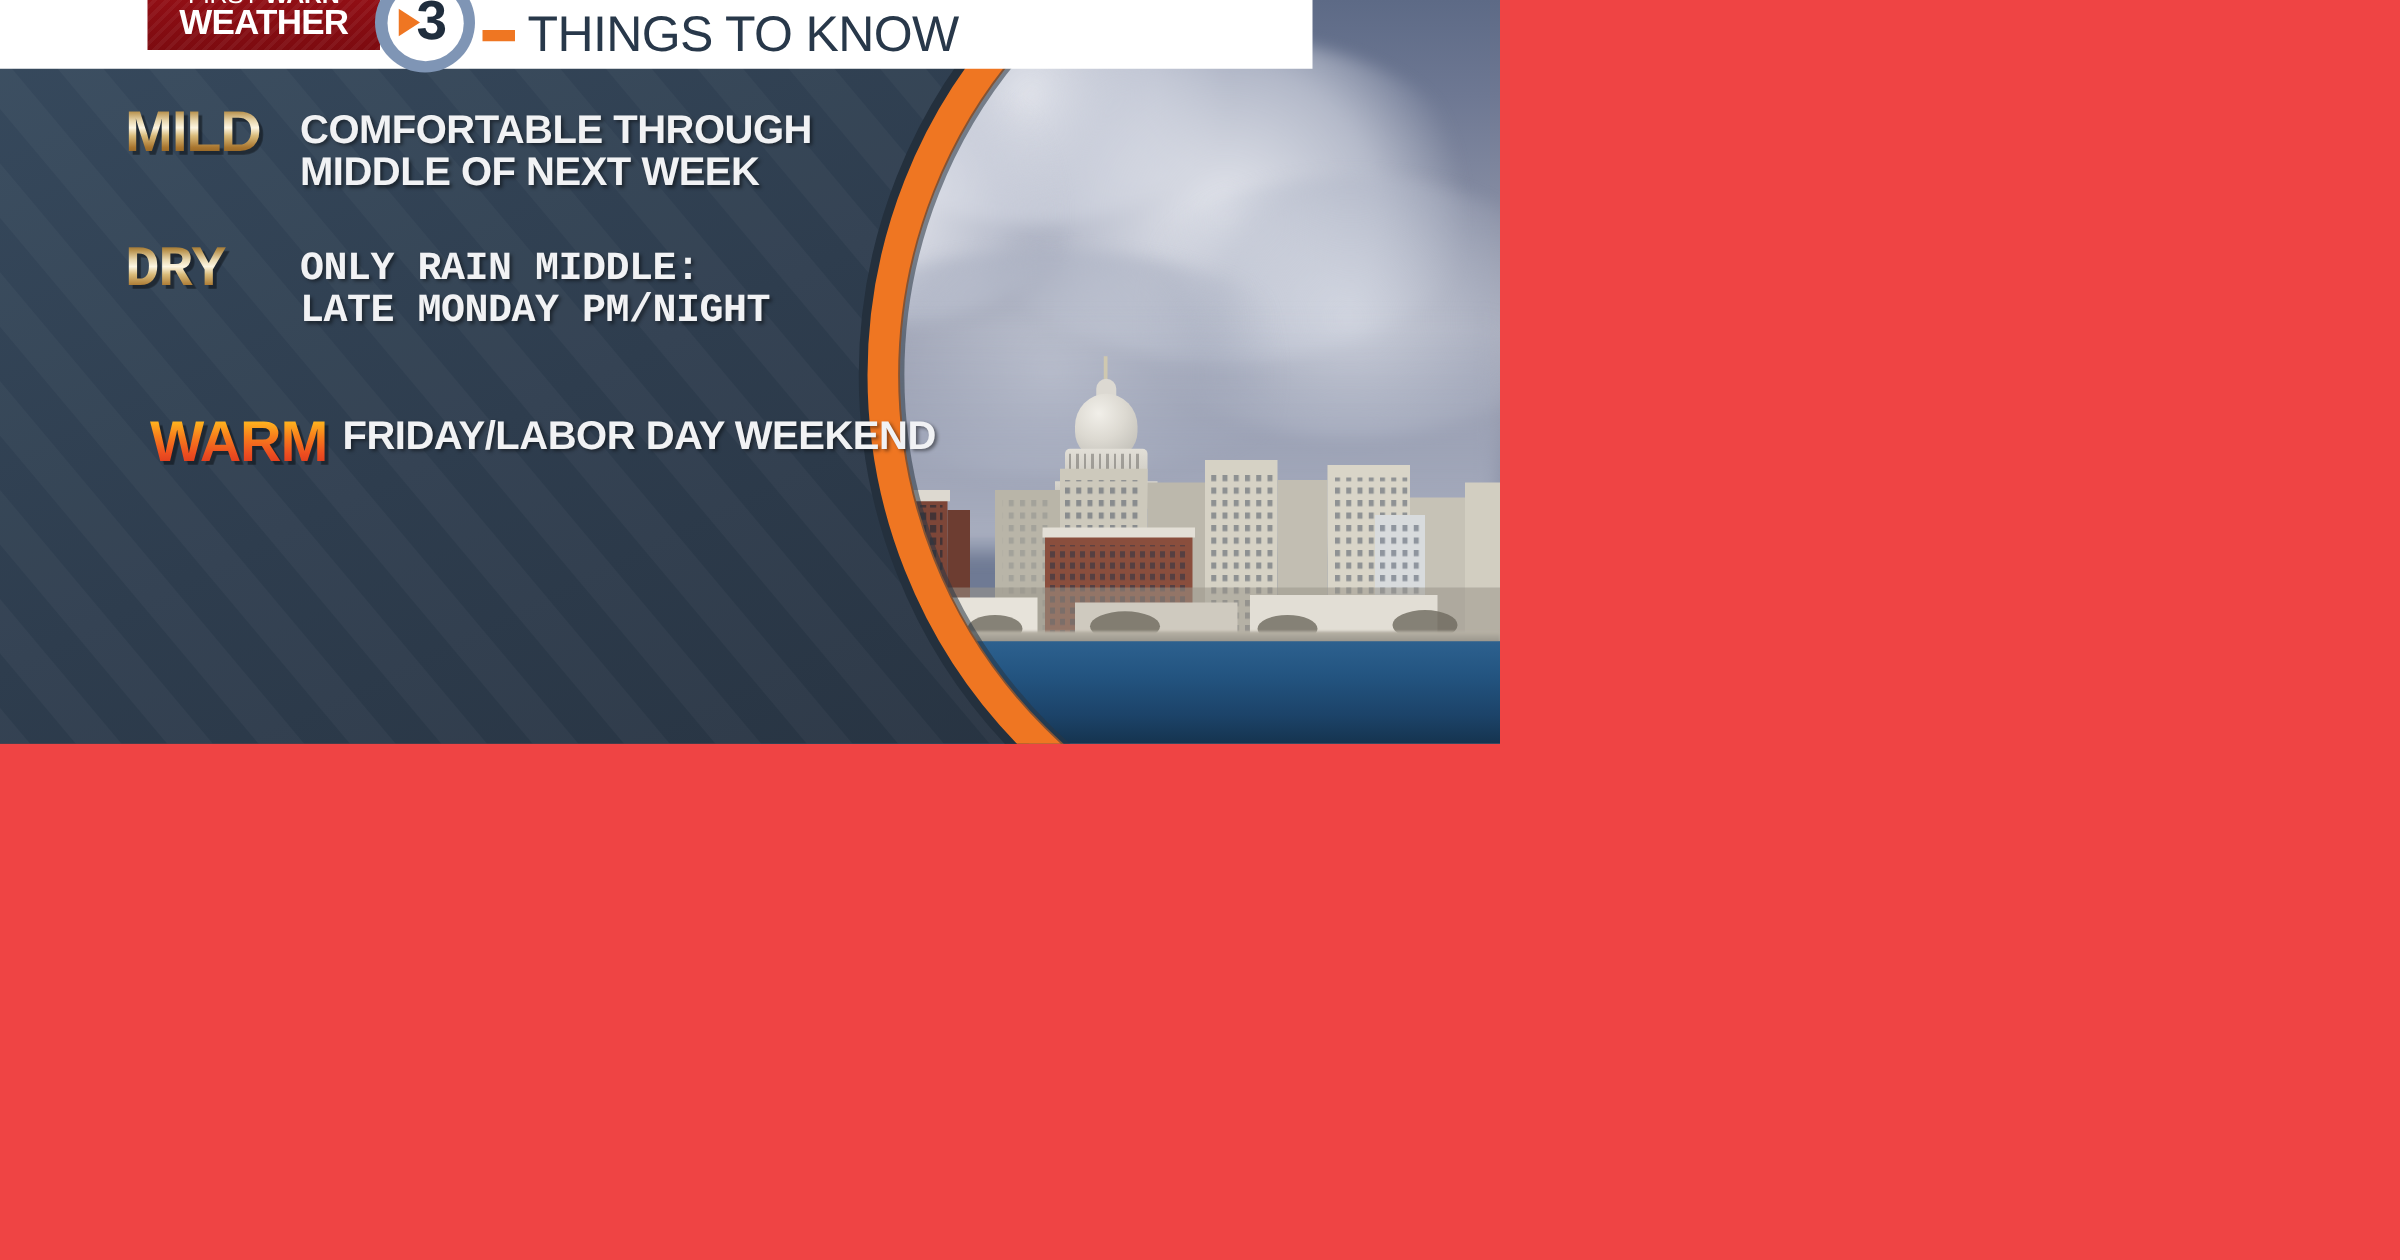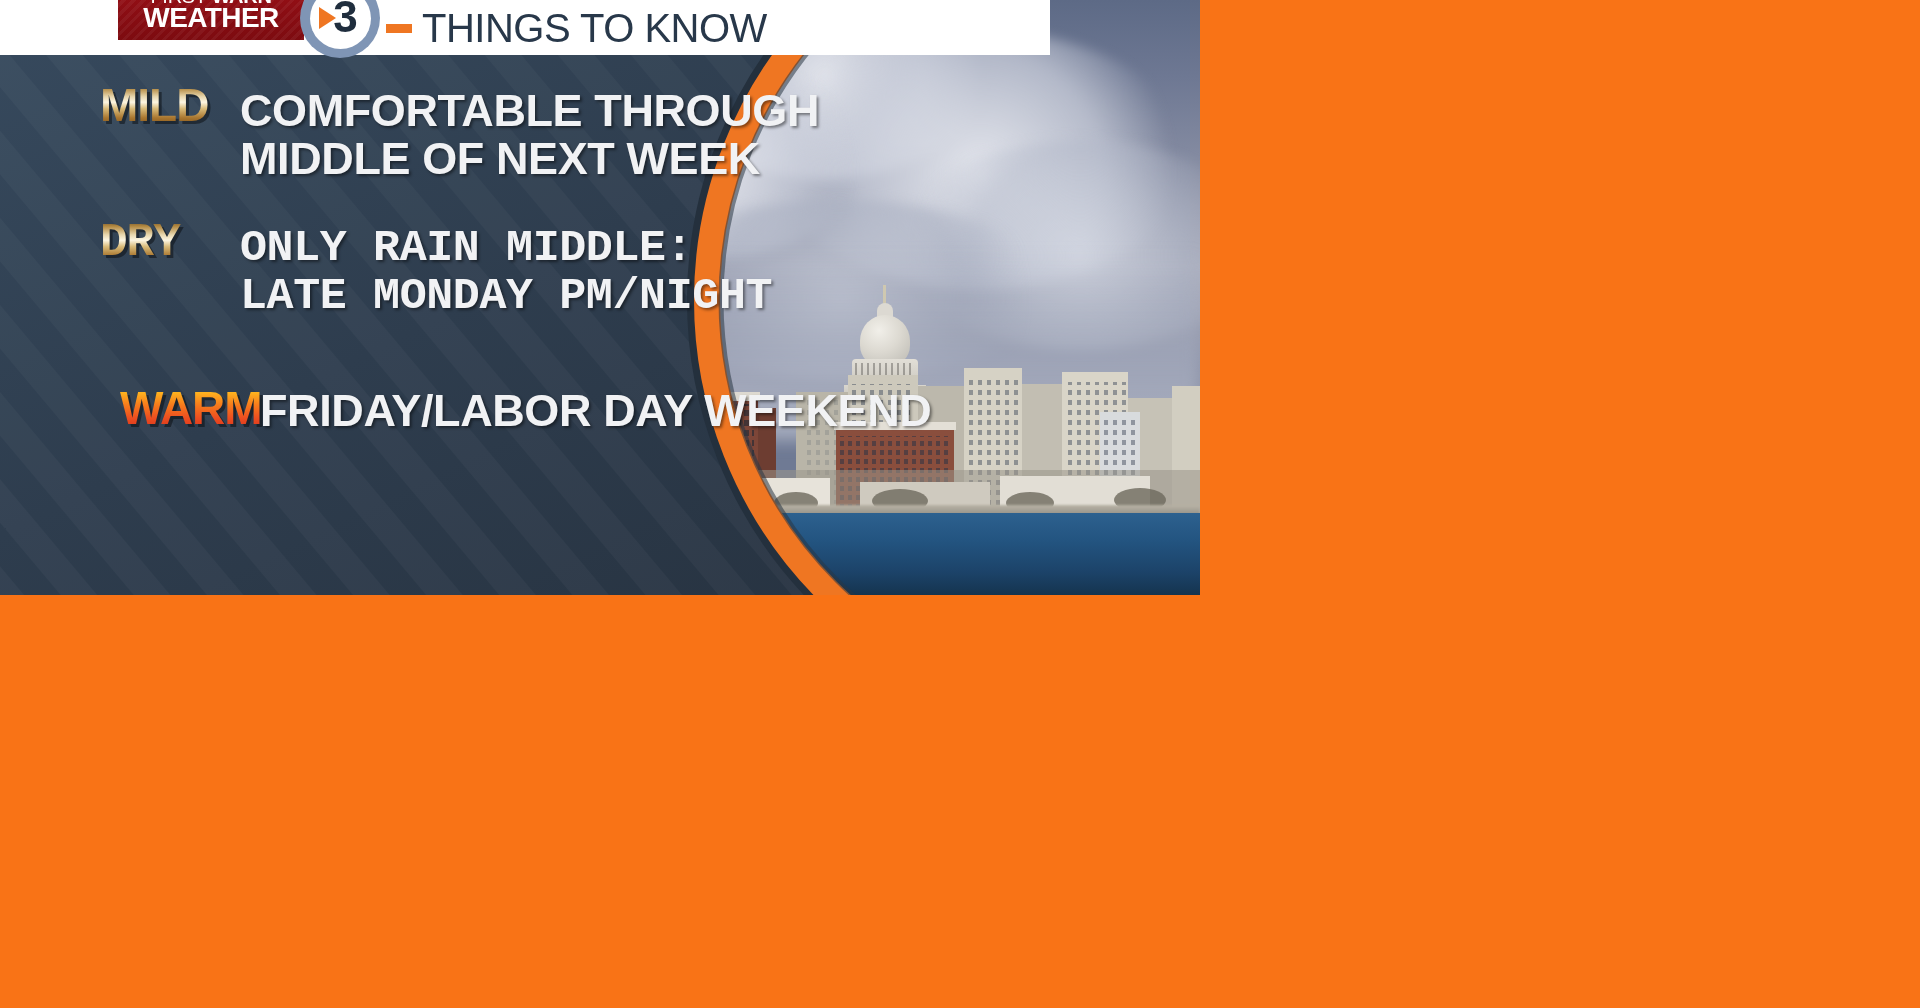--- a/index.html
+++ b/index.html
@@ -7,21 +7,21 @@
     width:1920px; height:1008px;
     background:#000;
     overflow:hidden;
     font-family:"Liberation Sans", sans-serif;
   }
 
   
   #stage {
     position:absolute; left:0; top:0;
     width:1920px; height:1008px;
-    background:#f97316;
+    background:#ef4444;
   }
   #graphic {
     position:absolute; left:0; top:0;
     width:1200px; height:595px;
     overflow:hidden;
     background:#2e3d4d;
   }
 
   
   .photo-wrap {
@@ -184,32 +184,32 @@
     background-image:linear-gradient(180deg,
       #6b4a1e 0%, #b38a43 14%, #e8d7ae 32%, #fdf6e2 44%,
       #d9bb7a 58%, #a9762f 78%, #8a5c1f 92%, #6e4617 100%);
   }
   .tag.fire {
     background-image:linear-gradient(180deg,
       #ffe14f 0%, #ffb21e 20%, #f77d1c 45%, #ed4f20 72%, #d8301c 100%);
     margin-left:20px;
   }
   .copy {
-    color:#f1f2f4; font-size:45px; font-weight:800;
+    color:#f1f2f4; font-size:32px; font-weight:800;
     line-height:1.06; letter-spacing:-0.4px;
     text-shadow:2px 2px 3px rgba(0,0,0,0.45);
     white-space:nowrap;
     padding-top:5px;
   }
   .copy .l { display:block; }
 
   #row-mild { margin-top:26px; }
   #row-dry  { margin-top:34px;font-family:Liberation Mono, monospace; }
   #row-warm { margin-top:62px; }
-  #row-warm .copy { padding-top:4px; }
+  #row-warm .copy { padding-top:4px;margin-left:14px; }
   #row-warm .tag  { padding-top:2px; }
 </style>
 </head>
 <body>
 
 <div id="stage">
 
   <div id="graphic">
 
     <div class="photo-wrap">

